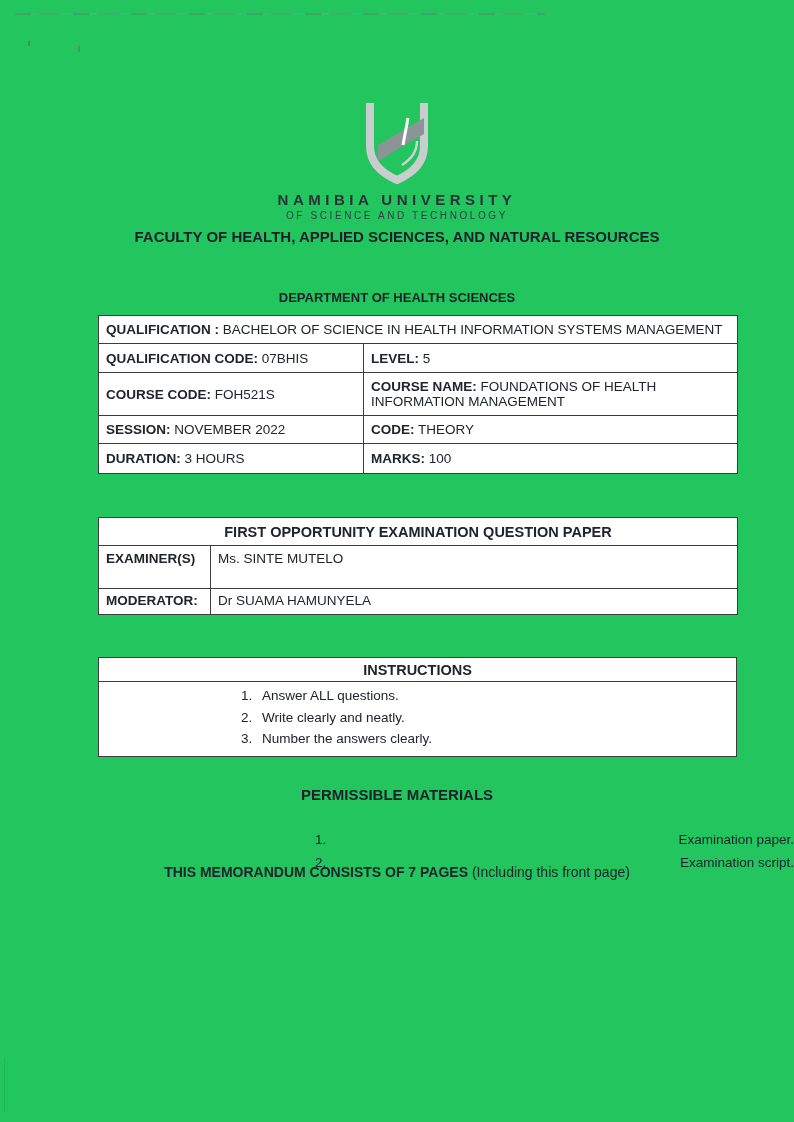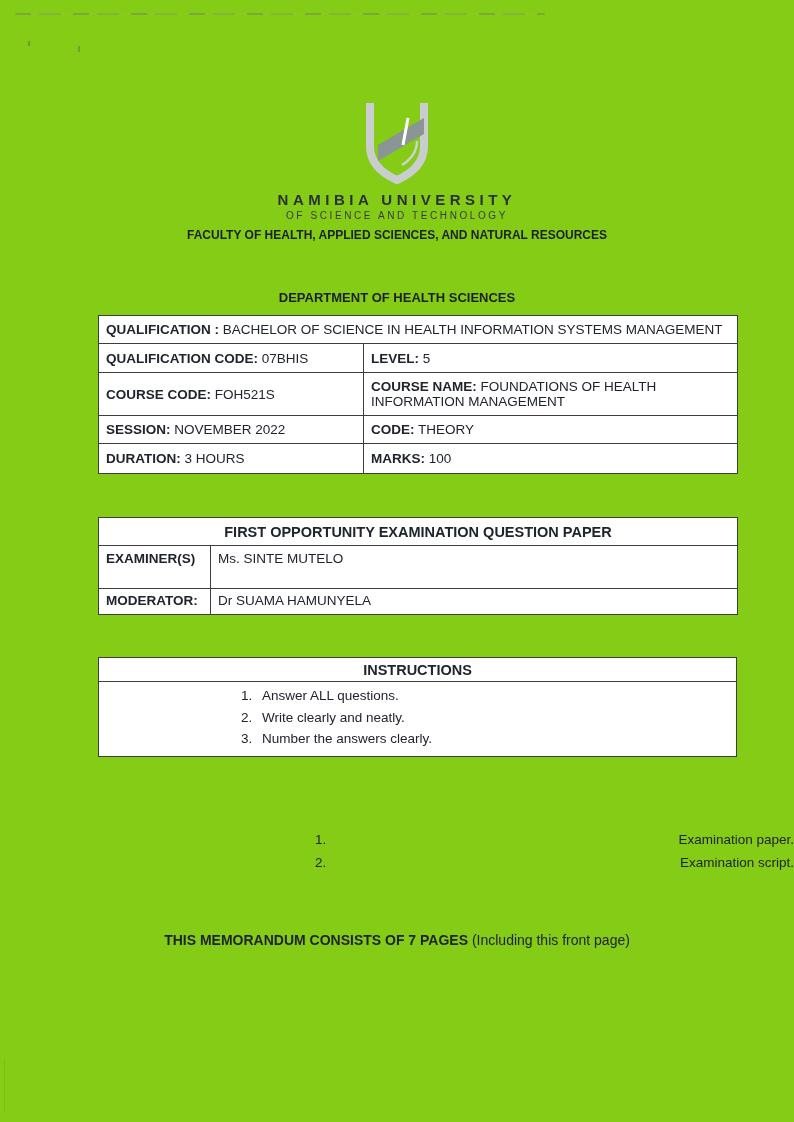--- a/index.html
+++ b/index.html
@@ -1,21 +1,21 @@
 <!DOCTYPE html>
 <html><head>
 <meta charset="utf-8">
 <style>
   * { margin:0; padding:0; box-sizing:border-box; }
   html,body { background:#ffffff; }
   .page {
     position:relative;
     width:794px; height:1122px;
     margin:0 auto;
-    background:#84cc16;
+    background:#22c55e;
     font-family:"Liberation Sans", sans-serif;
     color:#20242e;
     overflow:hidden;
   }
 
   
   .scan-top-line{
     position:absolute; top:13px; left:15px; width:530px; height:2px;
     background:repeating-linear-gradient(90deg,
       rgba(110,110,110,.38) 0 16px, rgba(170,170,170,.12) 16px 24px,
@@ -31,21 +31,21 @@
   .uni-name{
     position:absolute; top:191px; left:0; right:0; text-align:center;
     font-size:15px; letter-spacing:4.5px; font-weight:bold; color:#2b303d;
   }
   .uni-sub{
     position:absolute; top:210px; left:0; right:0; text-align:center;
     font-size:10px; letter-spacing:2.6px; font-weight:normal; color:#363b47;
   }
   .faculty{
     position:absolute; top:228px; left:0; right:0; text-align:center;
-    font-size:12px; font-weight:bold; color:#1c202a;
+    font-size:15px; font-weight:bold; color:#1c202a;
   }
   .department{
     position:absolute; top:290px; left:0; right:0; text-align:center;
     font-size:13px; font-weight:bold; color:#1c202a;
   }
 
   
   table{ border-collapse:collapse; table-layout:fixed; background:#fff; }
   .doc-table{ position:absolute; left:98px; width:639px; }
   .doc-table td, .doc-table th{
@@ -78,21 +78,21 @@
   
   .perm-title{
     position:absolute; top:786px; left:0; right:0; text-align:center;
     font-size:15px; font-weight:bold; color:#1c202a;
   }
   .perm-list{ position:absolute; top:829px; left:0; width:794px;text-align:right; }
   .perm-list ol{ margin:0 0 0 304px; padding-left:26px; }
   .perm-list ol li{ font-size:13.5px; line-height:22.5px; padding-left:6px; }
 
   .memo-line{
-    position:absolute; top:932px; left:0; right:0; text-align:center;
+    position:absolute; top:864px; left:0; right:0; text-align:center;
     font-size:14px; color:#20242e;
   }
   .memo-line .bold{ font-weight:bold; }
 </style>
 </head>
 <body>
 
 <div class="page">
 
   <div class="scan-top-line"></div>
@@ -207,20 +207,21 @@
       <td>
         <span class="lbl">MODERATOR:</span>
       </td>
       <td>
         <span>Dr SUAMA HAMUNYELA</span>
       </td>
     </tr>
   </tbody>
     </table>
 
+  <div class="perm-title">PERMISSIBLE MATERIALS</div>
   <div class="perm-list">
     <ol>
       <li>Examination paper.</li>
       <li>Examination script.</li>
     </ol>
   </div>
 
   <div class="memo-line">
     <span class="bold">THIS MEMORANDUM CONSISTS OF 7 PAGES</span>
     <span>(Including this front page)</span>

